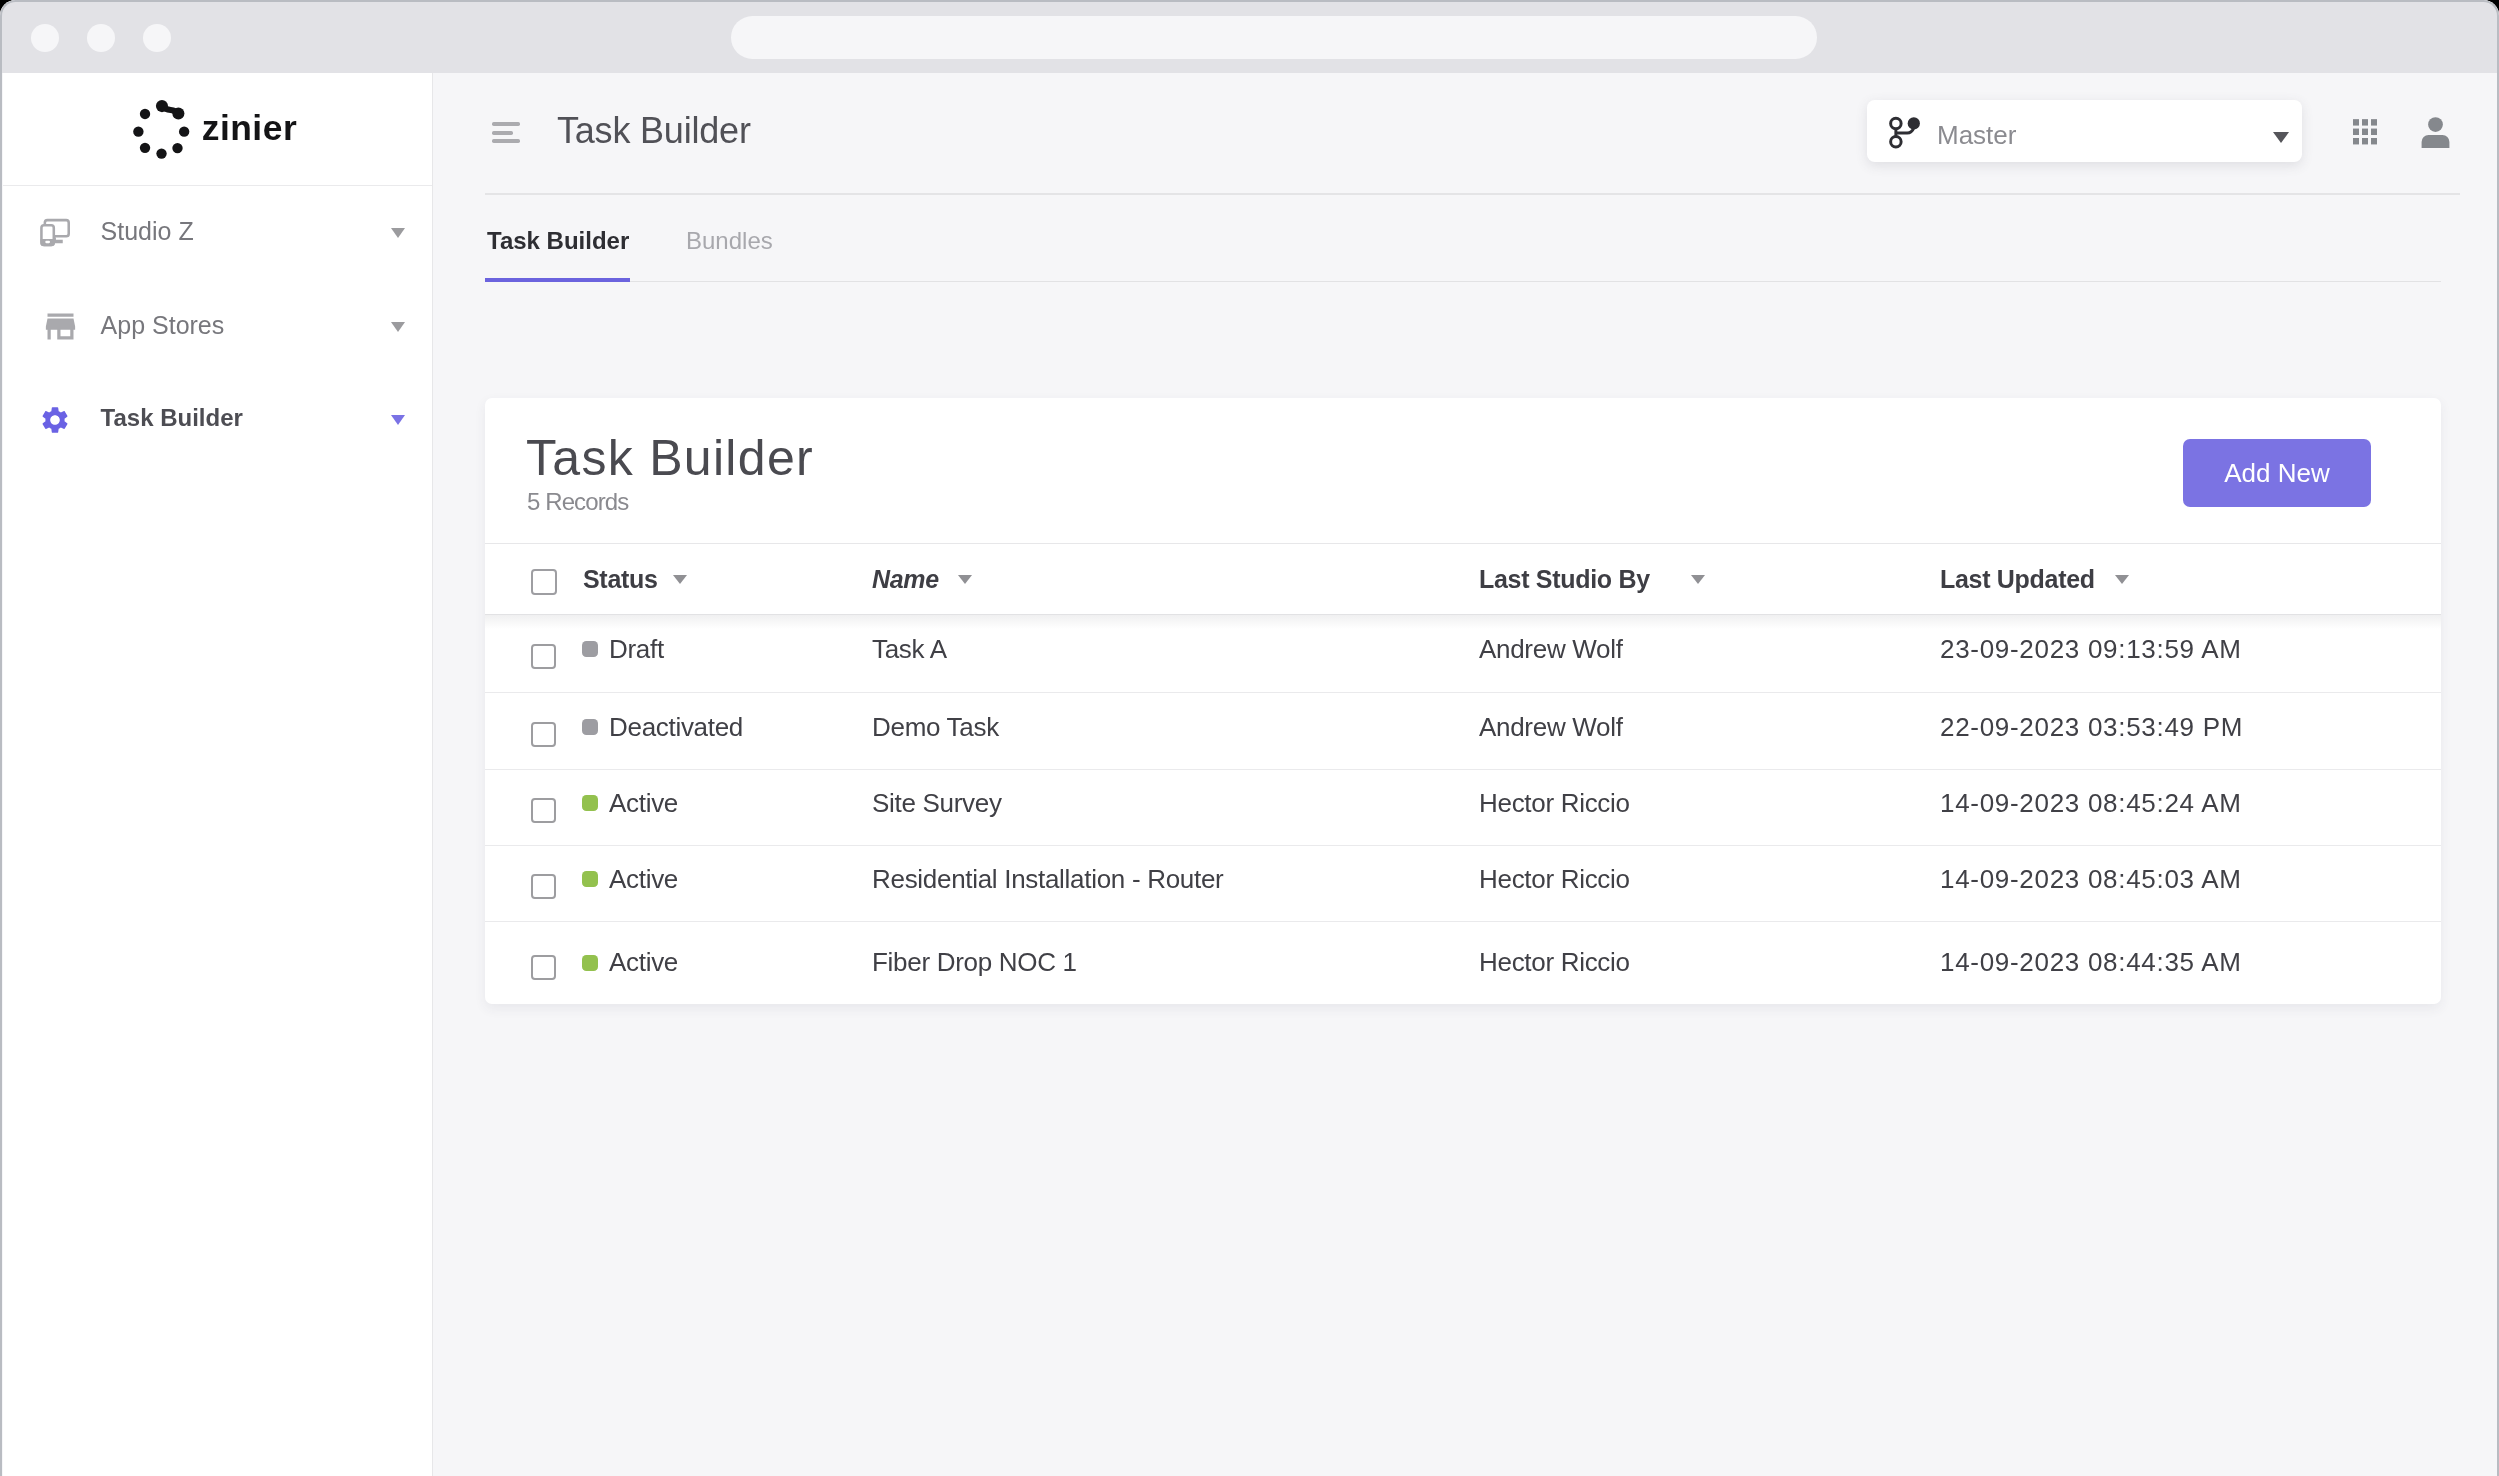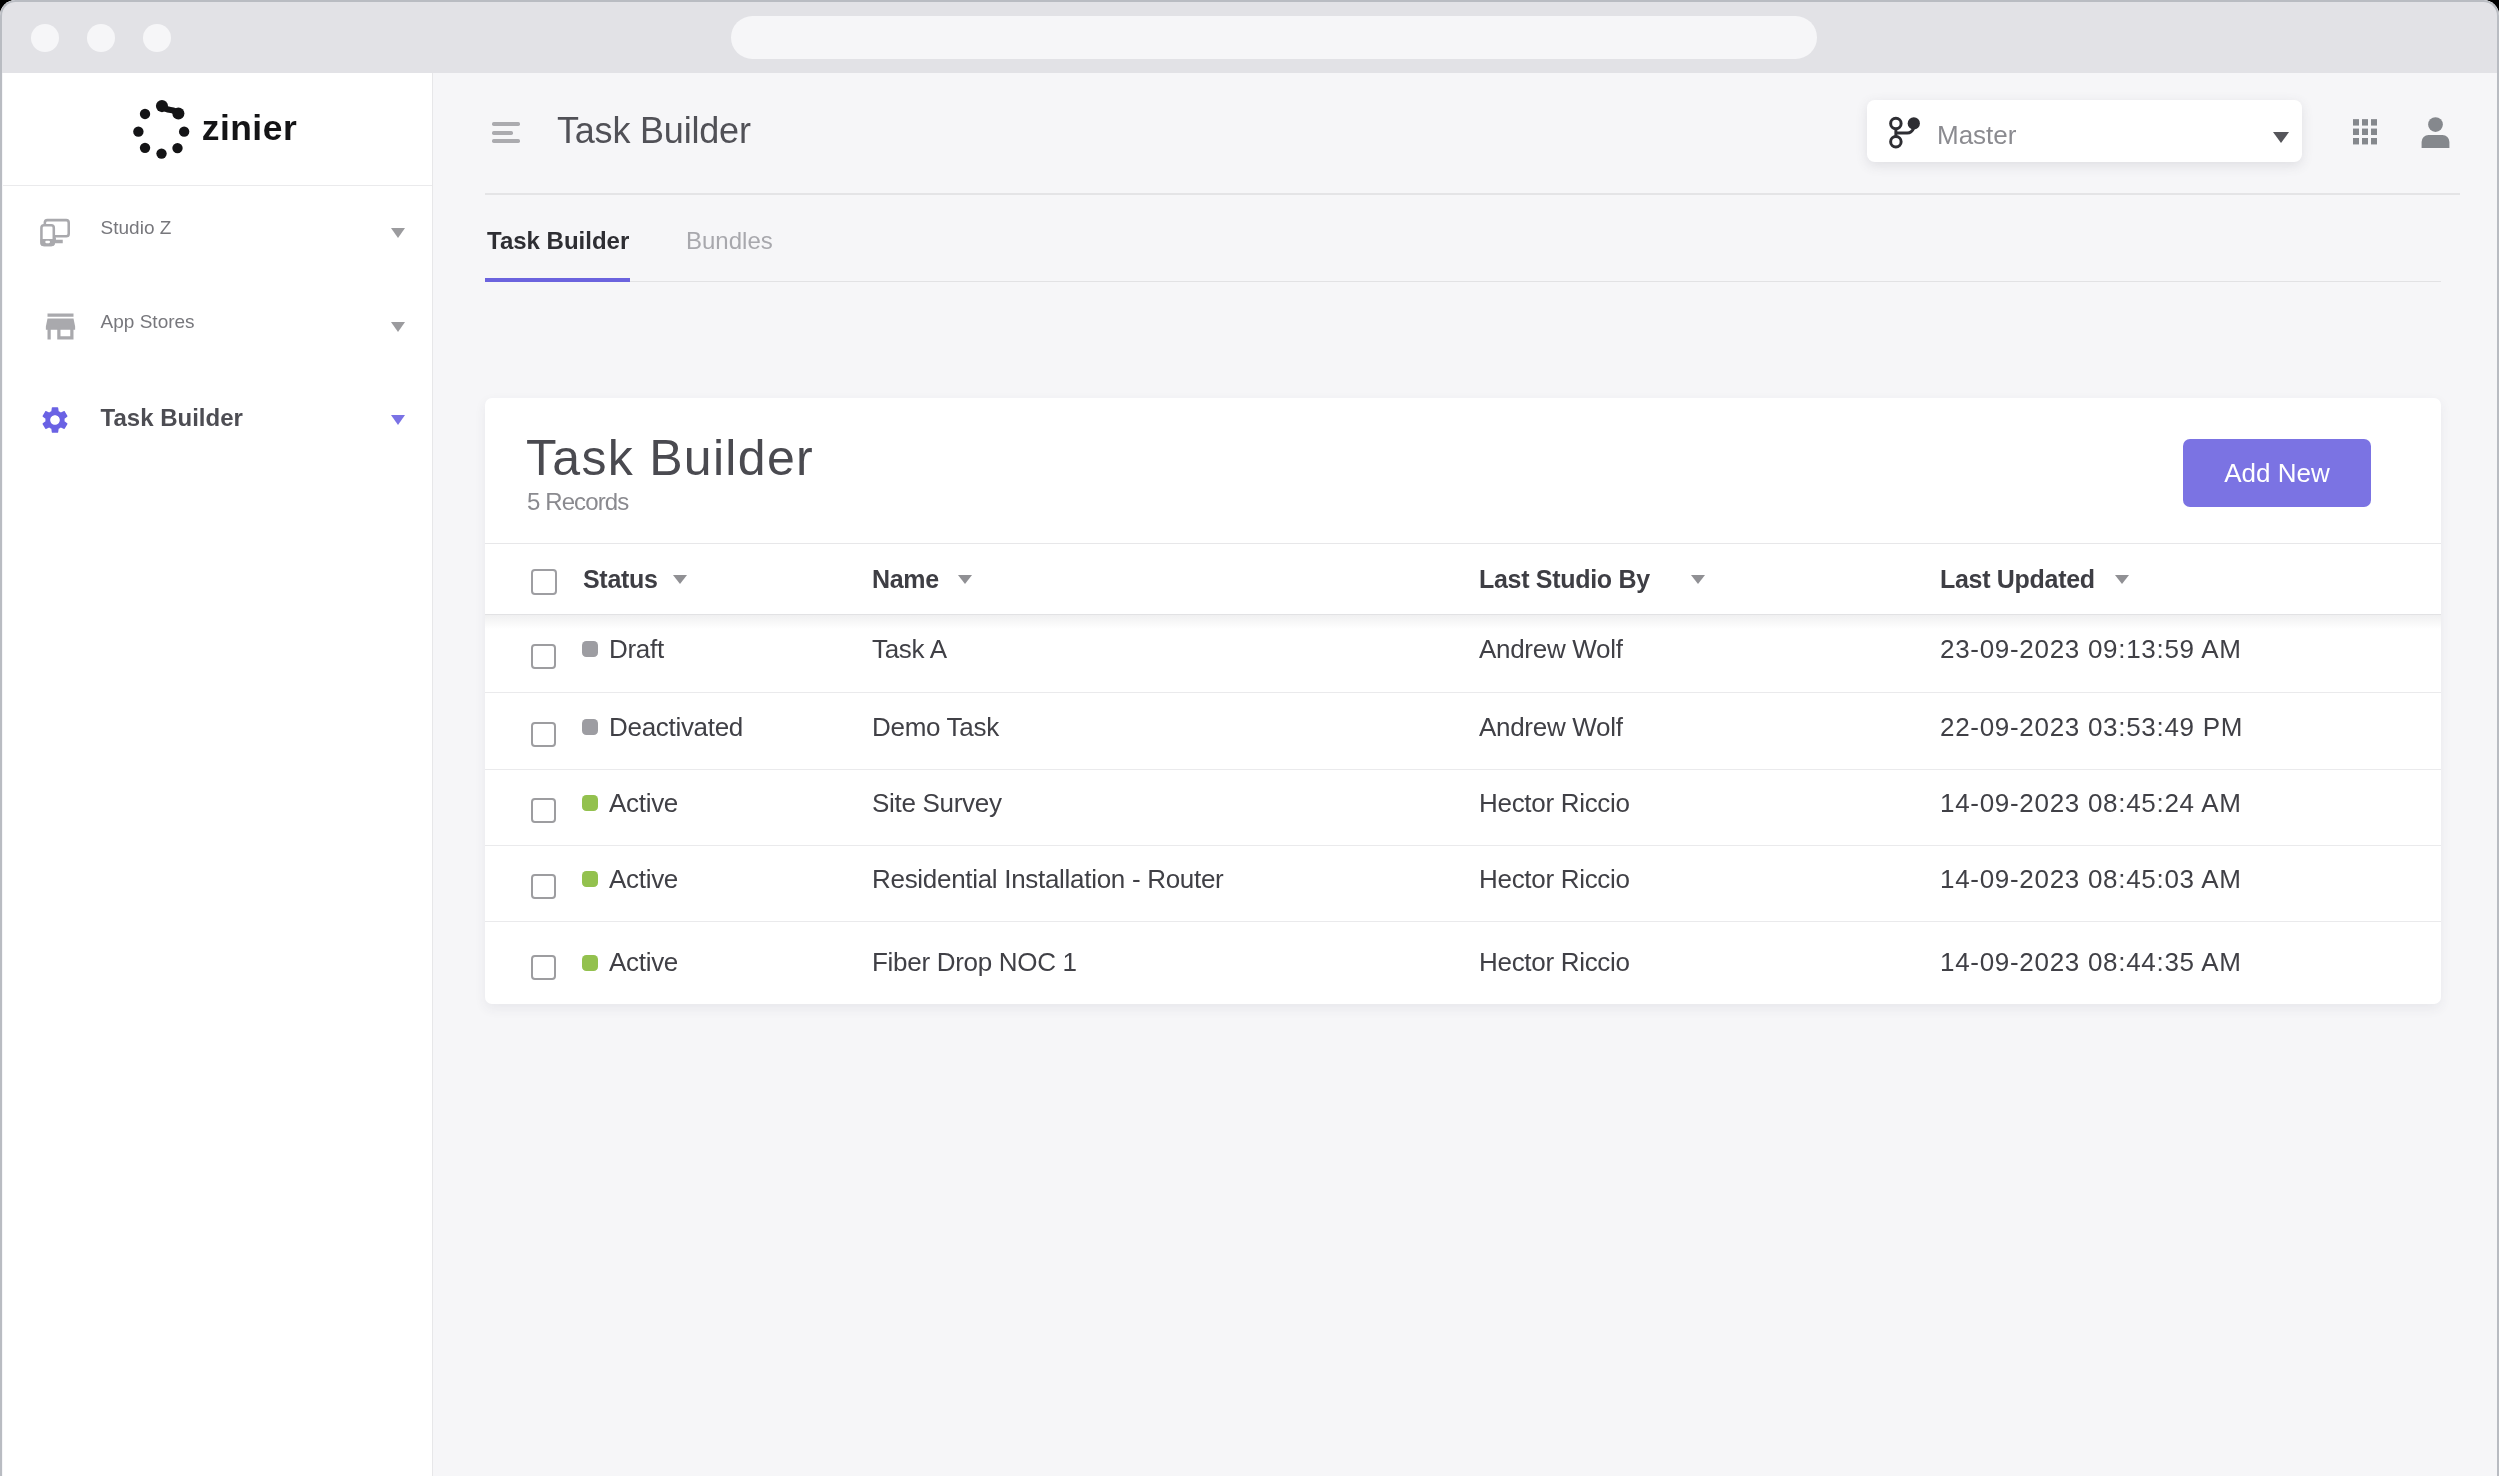--- a/index.html
+++ b/index.html
@@ -10,21 +10,21 @@
 
   
   .chrome { position:absolute; left:0; top:0; right:0; height:73px; background:#e2e2e6; }
   .dot { position:absolute; top:24px; width:28px; height:28px; border-radius:50%; background:#f6f6f8; }
   .urlbar { position:absolute; left:731px; top:16.4px; width:1086px; height:43px; border-radius:21.6px; background:#f6f6f8; }
 
   
   .side { position:absolute; left:2.6px; top:73px; width:430px; bottom:0; background:#fff; border-right:0.9px solid #e7e7e9; }
   .side-head { position:absolute; left:0; top:0; width:100%; height:113px; border-bottom:0.9px solid #eaeaec;padding-left:42px; }
   .menu-item { position:absolute; left:0; width:100%; height:0; }
-  .menu-label { position:absolute; left:98px; top:-15.6px; font-size:19px; color:#77777c; white-space:nowrap; }
+  .menu-label { position:absolute; left:98px; top:-15.6px; font-size:25px; color:#77777c; white-space:nowrap; }
   .menu-label.active { color:#4d4d53; font-weight:bold; font-size:24px; }
   .menu-caret { position:absolute; left:388px; top:-5.2px; width:0; height:0; border-left:7.4px solid transparent; border-right:7.4px solid transparent; border-top:10.4px solid #9b9b9e; }
   .menu-caret.purple { border-top-color:#7a72e5; }
   .menu-icon { position:absolute; left:40px; top:-14.7px; }
 
   
   .main { position:absolute; left:434px; top:73px; right:2.6px; bottom:0; background:#f6f6f8; }
 
   .hamburger div { position:absolute; height:3.5px; border-radius:1.7px; background:#ababaf; }
   h1.title { position:absolute; left:557px; top:110px; font-size:36px; font-weight:normal; color:#515157; letter-spacing:-0.2px; }
@@ -164,21 +164,21 @@
 
   <div class="card">
     <div class="card-title">Task Builder</div>
     <div class="card-sub">5 Records</div>
     <div class="addnew">Add New</div>
 
     <div class="thead">
       <div class="cb" style="top:25px;"></div>
       <div class="th" style="left:98px;">Status</div>
         <div class="th-caret" style="left:188px;"></div>
-      <div class="th" style="left:387px;">Name</div>
+      <div class="th" style="left:387px;font-style:italic;">Name</div>
         <div class="th-caret" style="left:473px;"></div>
       <div class="th" style="left:994px;">Last Studio By</div>
         <div class="th-caret" style="left:1206px;"></div>
       <div class="th" style="left:1455px;">Last Updated</div>
         <div class="th-caret" style="left:1630px;"></div>
     </div>
     <div class="thead-shadow"></div>
 
     <div class="row" style="top:217px;height:78px;">
       <div class="cb small" style="top:28.6px;"></div>

